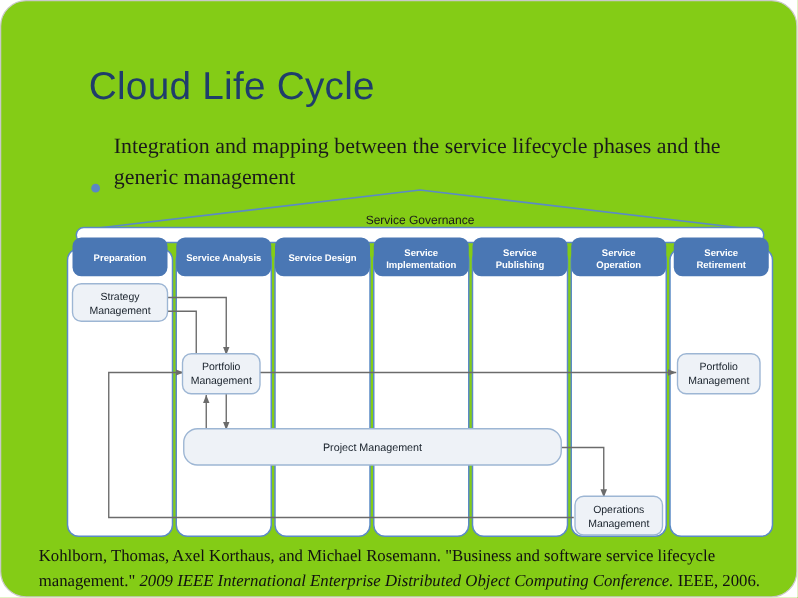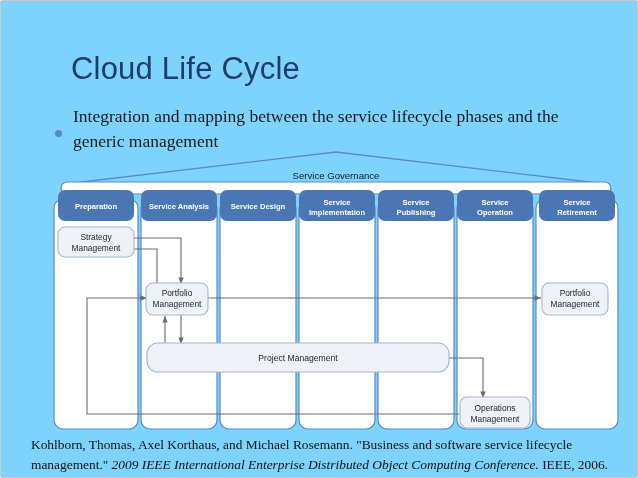--- a/index.html
+++ b/index.html
@@ -7,48 +7,48 @@
     padding: 0;
     background: #ffffff;
   }
   body {
     font-family: "Liberation Sans", sans-serif;
   }
   #slide {
     position: relative;
     width: 638px;
     height: 478px;
-    background: #7dd3fc;
+    background: #84cc16;
     border: 1px solid #c9c9c9;
-    border-radius: 2px;
+    border-radius: 21px;
     box-sizing: border-box;
     overflow: hidden;
   }
 
   
   #title {
     position: absolute;
     left: 70px;
     top: 50px;
     font-family: "Liberation Sans", sans-serif;
     font-size: 31px;
     font-weight: 400;
     color: #1f3d6b;
     letter-spacing: 0.2px;
     white-space: nowrap;
   }
 
   
   #bullet-block {
     position: absolute;
-    left: 54px;
+    left: 72px;
     top: 103px;
     width: 530px;
     display: flex;
-    align-items: center;
+    align-items: flex-end;
   }
   #bullet-dot {
     width: 7px;
     height: 7px;
     border-radius: 50%;
     background: #5b87c4;
     margin-top: 9px;
     margin-right: 11px;
     flex: 0 0 auto;
   }

